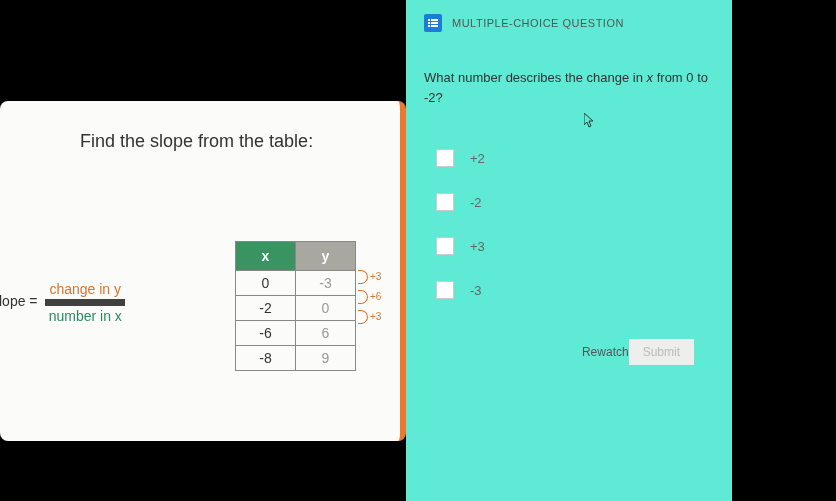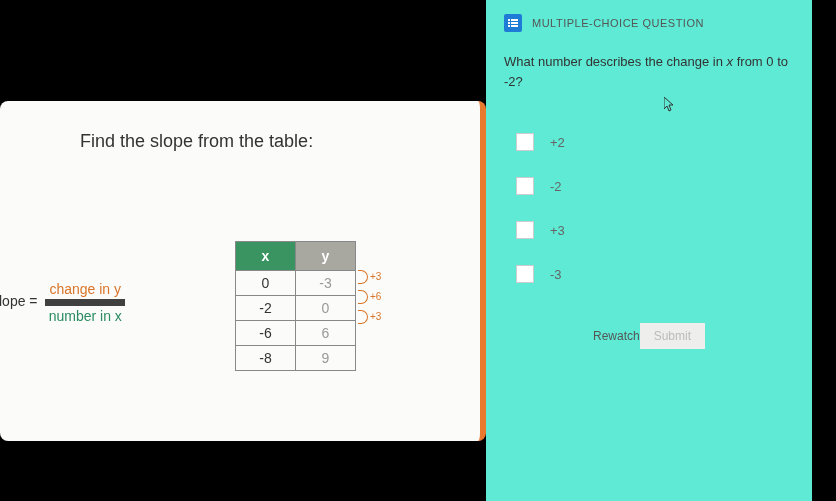--- a/index.html
+++ b/index.html
@@ -5,21 +5,21 @@
   * { box-sizing: border-box; margin: 0; padding: 0; }
   body {
     width: 836px;
     height: 501px;
     font-family: Arial, sans-serif;
     display: flex;
     overflow: hidden;
     background: #000;
   }
   .left-panel {
-    width: 486px;
+    width: 406px;
     height: 100%;
     background: #000;
     display: flex;
     align-items: center;
     padding-top: 40px;
   }
   .slide {
     width: 100%;
     height: 340px;
     background: #fbfbfa;
@@ -130,20 +130,21 @@
   .q-type {
     font-size: 11px;
     letter-spacing: 0.5px;
     color: #555;
   }
   .q-text {
     font-size: 13px;
     color: #333;
     line-height: 1.5;
     margin-bottom: 6px;
+    margin-top: 16px;
   }
   .q-text .x { font-style: italic; }
   .cursor {
     width: 12px;
     height: 16px;
     margin-left: 160px;
     margin-bottom: 20px;
   }
   .options {
     display: flex;
@@ -163,21 +164,21 @@
     height: 18px;
     border: 1px solid #ccc;
     background: #fff;
   }
   .option-label {
     font-size: 13px;
     color: #666;
   }
   .actions {
     display: flex;
-    justify-content: center;
+    justify-content: flex-end;
     align-items: center;
     padding: 0 20px;
     margin-top: 10px;
   }
   .rewatch {
     font-size: 12px;
     color: #555;
     background: none;
     border: none;
     cursor: pointer;

